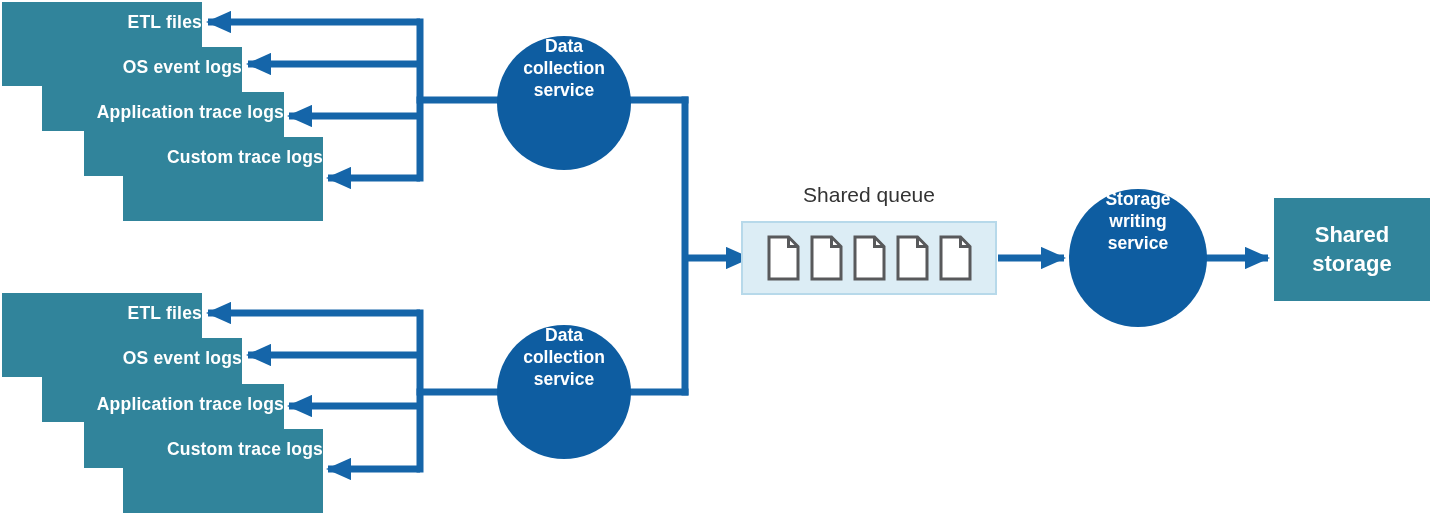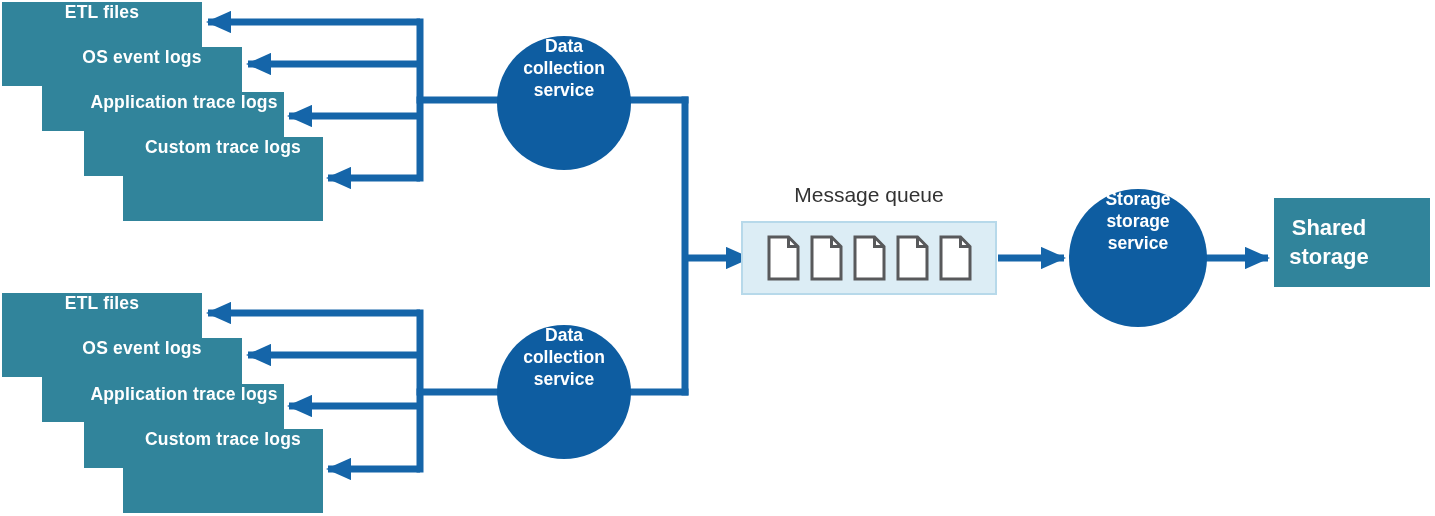--- a/index.html
+++ b/index.html
@@ -21,22 +21,22 @@
     top: 0;
     z-index: 0;
   }
   .src-box {
     position: absolute;
     width: 200px;
     height: 84px;
     background: #31849B;
     z-index: 2;
     box-sizing: border-box;
-    padding-top: 0;
-    text-align: center;
+    padding-top: 10px;
+    text-align: right;
   }
   .src-box span {
     color: #ffffff;
     font-size: 17.5px;
     font-weight: 600;
     letter-spacing: 0.2px;
   }
   .service-circle {
     position: absolute;
     background: #0E5DA1;
@@ -82,26 +82,26 @@
   }
   .doc-icon {
     display: block;
     flex: 0 0 auto;
   }
   .storage-box {
     position: absolute;
     left: 1274px;
     top: 198px;
     width: 156px;
-    height: 89px;
+    height: 103px;
     background: #31849B;
     z-index: 2;
     display: flex;
     align-items: center;
-    justify-content: flex-start;
+    justify-content: center;
     text-align: center;
   }
   .storage-box span {
     color: #ffffff;
     font-size: 22px;
     font-weight: 700;
     line-height: 1.3;
     display: block;
     max-width: 110px;
   }
@@ -173,21 +173,21 @@
     </div>
   </div>
 
   <div class="service-circle" style="left:497px;top:36px;width:134px;height:134px;">
     <span>Data collection service</span>
   </div>
   <div class="service-circle" style="left:497px;top:325px;width:134px;height:134px;">
     <span>Data collection service</span>
   </div>
 
-  <div class="queue-label">Message queue</div>
+  <div class="queue-label">Shared queue</div>
   <div class="queue-box">
     <svg class="doc-icon" width="33" height="46" viewBox="0 0 33 46">
       <path d="M2,2 H21.5 L31,11.5 V44 H2 Z" fill="#ffffff" stroke="#58595B" stroke-width="3" stroke-linejoin="miter"></path>
       <path d="M21.5,2 V11.5 H31" fill="none" stroke="#58595B" stroke-width="3"></path>
     </svg>
     <svg class="doc-icon" width="33" height="46" viewBox="0 0 33 46">
       <path d="M2,2 H21.5 L31,11.5 V44 H2 Z" fill="#ffffff" stroke="#58595B" stroke-width="3" stroke-linejoin="miter"></path>
       <path d="M21.5,2 V11.5 H31" fill="none" stroke="#58595B" stroke-width="3"></path>
     </svg>
     <svg class="doc-icon" width="33" height="46" viewBox="0 0 33 46">
@@ -198,20 +198,20 @@
       <path d="M2,2 H21.5 L31,11.5 V44 H2 Z" fill="#ffffff" stroke="#58595B" stroke-width="3" stroke-linejoin="miter"></path>
       <path d="M21.5,2 V11.5 H31" fill="none" stroke="#58595B" stroke-width="3"></path>
     </svg>
     <svg class="doc-icon" width="33" height="46" viewBox="0 0 33 46">
       <path d="M2,2 H21.5 L31,11.5 V44 H2 Z" fill="#ffffff" stroke="#58595B" stroke-width="3" stroke-linejoin="miter"></path>
       <path d="M21.5,2 V11.5 H31" fill="none" stroke="#58595B" stroke-width="3"></path>
     </svg>
   </div>
 
   <div class="service-circle" style="left:1069px;top:189px;width:138px;height:138px;">
-    <span>Storage storage service</span>
+    <span>Storage writing service</span>
   </div>
 
   <div class="storage-box">
     <span>Shared storage</span>
   </div>
 
 </div>
 
 </body></html>

